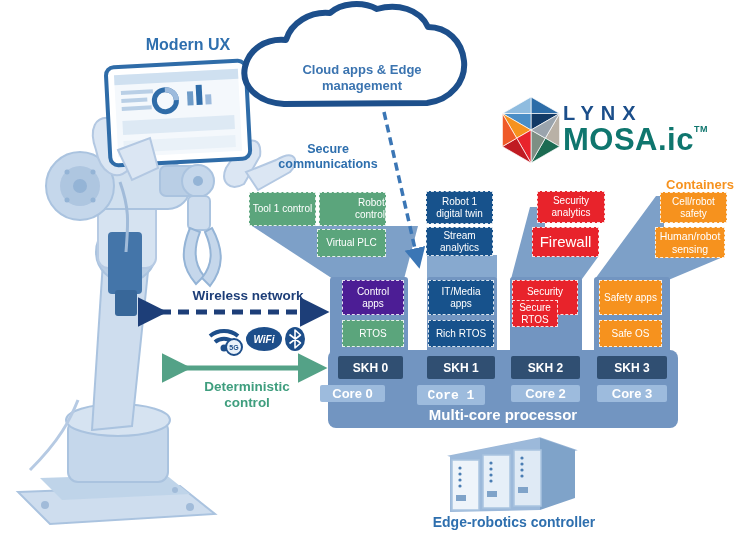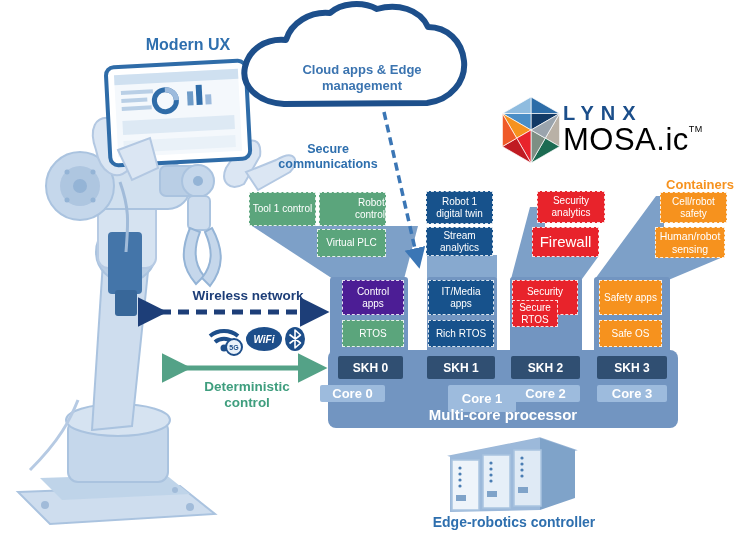--- a/index.html
+++ b/index.html
@@ -200,21 +200,21 @@
   <div class="tower" style="left:594px;top:277px;width:76px;height:80px;"></div>
 
   <div class="box greenlight" style="left:342px;top:280px;width:62px;height:35px;">Control apps</div>
   <div class="box green" style="left:342px;top:320px;width:62px;height:27px;">RTOS</div>
   <div class="skh" style="left:338px;top:356px;width:65px;height:23px;">SKH 0</div>
   <div class="corebox" style="left:320px;top:385px;width:65px;height:17px;">Core 0</div>
 
   <div class="box blue" style="left:428px;top:280px;width:66px;height:35px;">IT/Media apps</div>
   <div class="box blue" style="left:428px;top:320px;width:66px;height:27px;">Rich RTOS</div>
   <div class="skh" style="left:427px;top:356px;width:68px;height:23px;">SKH 1</div>
-  <div class="corebox" style="left:448px;top:385px;width:68px;height:27px;">Core 1</div>
+  <div class="corebox" style="left:417px;top:385px;width:68px;height:20px;font-family:Liberation Mono, monospace;">Core 1</div>
 
   <div class="box red" style="left:512px;top:280px;width:66px;height:35px;">Security apps</div>
   <div class="box red" style="left:512px;top:300px;width:46px;height:27px;">Secure RTOS</div>
   <div class="skh" style="left:511px;top:356px;width:69px;height:23px;">SKH 2</div>
   <div class="corebox" style="left:511px;top:385px;width:69px;height:17px;">Core 2</div>
 
   <div class="box orange" style="left:599px;top:280px;width:63px;height:35px;">Safety apps</div>
   <div class="box orange" style="left:599px;top:320px;width:63px;height:27px;">Safe OS</div>
   <div class="skh" style="left:597px;top:356px;width:70px;height:23px;">SKH 3</div>
   <div class="corebox" style="left:597px;top:385px;width:70px;height:17px;">Core 3</div>
@@ -246,18 +246,18 @@
   <div class="lbl lbl-navy" style="left:186px;top:288px;width:124px;font-size:13.5px;">Wireless network</div>
 
   <div class="lbl lbl-green" style="left:192px;top:379px;width:110px;font-size:13.5px;line-height:1.2;">Deterministic control</div>
 
   <div class="lbl lbl-orange" style="left:650px;top:166px;width:100px;font-size:13px;margin-top:11px;">Containers</div>
 
   <div class="lbl lbl-blue" style="left:408px;top:514px;width:212px;font-size:14px;">Edge-robotics controller</div>
 
   <div class="abs" style="left:563px;top:102px;width:175px;">
     <div style="font-size:20px;font-weight:bold;color:#1b4e8a;letter-spacing:7px;">LYNX</div>
-    <div style="font-size:31px;font-weight:normal;color:#000000;letter-spacing:0.5px;margin-top:-3px;">
+    <div style="font-size:31px;font-weight:bold;color:#0f766e;letter-spacing:0.5px;margin-top:-3px;">
       <span>MOSA.ic</span><sup style="font-size:9px;vertical-align:18px;">TM</sup>
     </div>
   </div>
 
 </div>
 
 </body></html>

